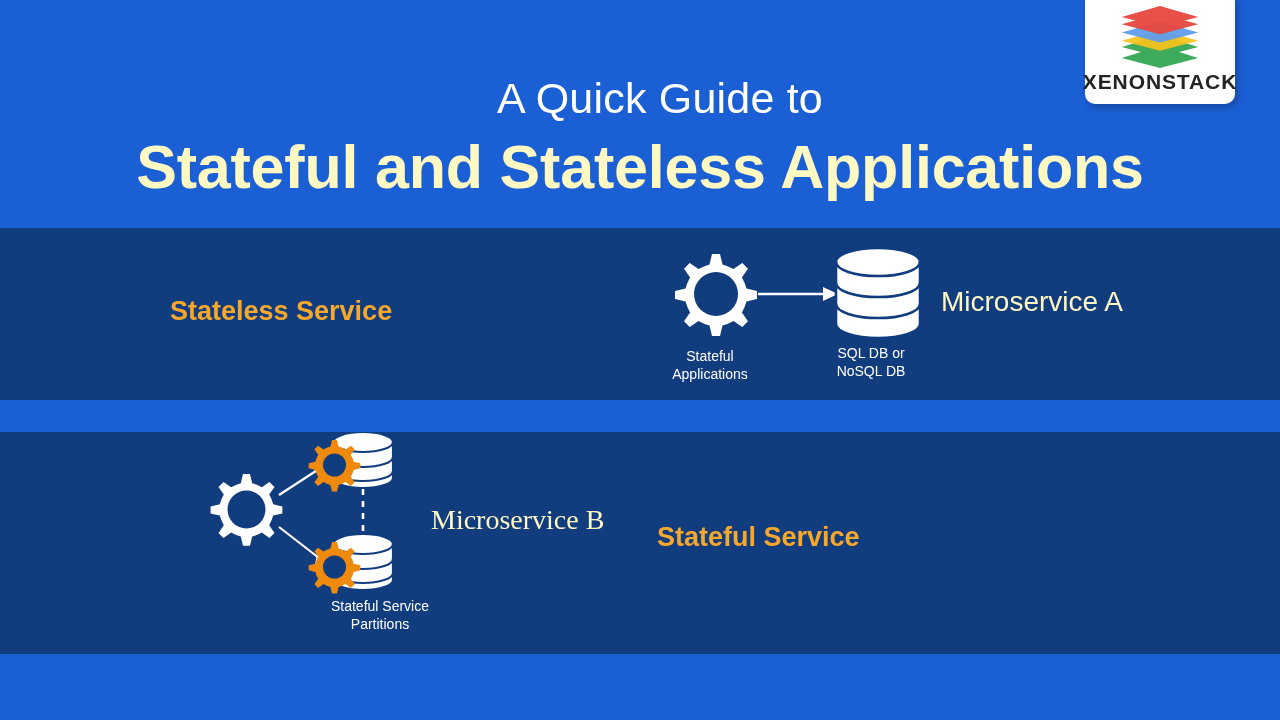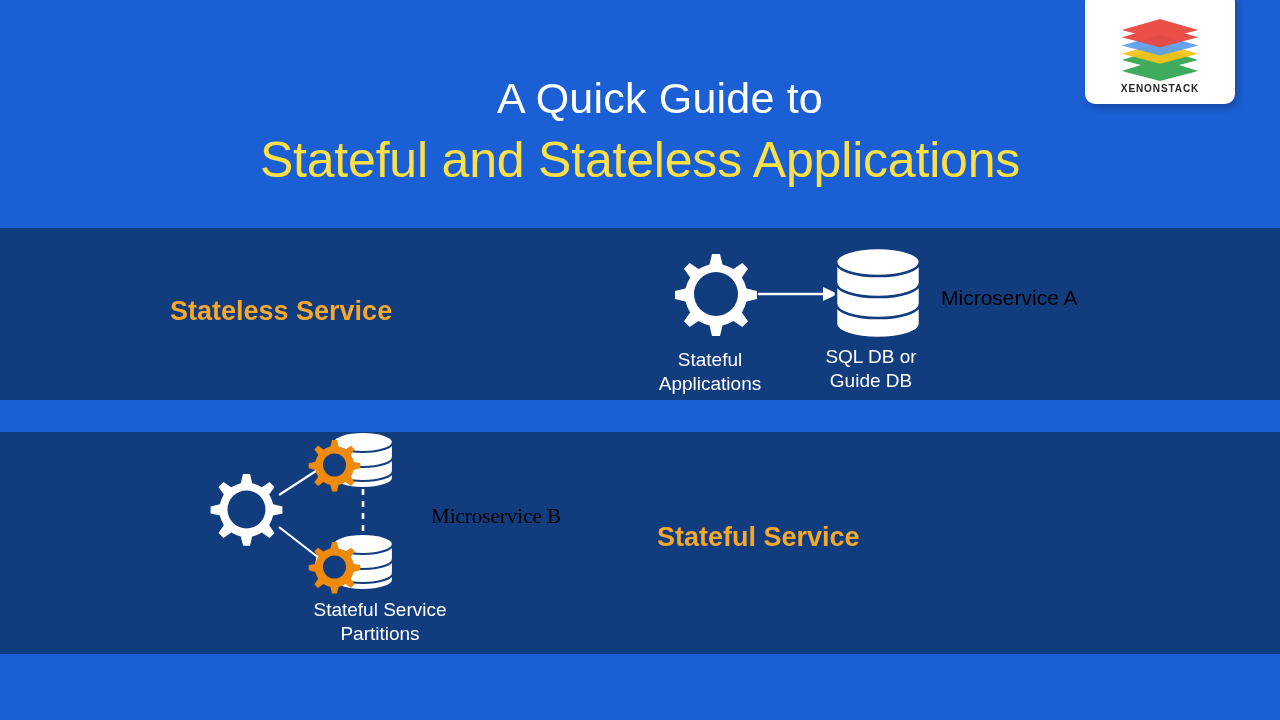--- a/index.html
+++ b/index.html
@@ -38,21 +38,21 @@
     box-shadow: 3px 4px 7px rgba(0,0,0,0.22);
     display: flex;
     flex-direction: column;
     align-items: center;
     justify-content: flex-end;
     padding-bottom: 10px;
     box-sizing: border-box;
   }
   .logo-mark { width: 92px; height: 62px; }
   .logo-word {
-    font-size: 10px;
+    font-size: 21px;
     font-weight: bold;
     letter-spacing: 0.9px;
     color: #242424;
     margin-top: 2px;
   }
 
   
   .title-wrap {
     position: absolute;
     left: 0;
@@ -62,23 +62,23 @@
   }
   .title-line1 {
     font-size: 43px;
     font-weight: 300;
     color: #ffffff;
     line-height: 1.15;
     letter-spacing: 0.2px;
     padding-left: 40px;
   }
   .title-line2 {
-    font-size: 50px;
-    font-weight: normal;
-    color: #fde047;
+    font-size: 61px;
+    font-weight: bold;
+    color: #fef9c3;
     line-height: 1.25;
     letter-spacing: -0.2px;
     margin-top: 6px;
   }
 
   
   .section-heading {
     position: absolute;
     font-size: 27px;
     font-weight: bold;
@@ -90,35 +90,35 @@
 
   
   .diagram { position: absolute; }
   .diagram-top    { left: 640px; top: 238px; width: 300px; height: 160px; }
   .diagram-bottom { left: 185px; top: 432px; width: 260px; height: 215px; }
 
   
   .caption {
     position: absolute;
     color: #ffffff;
-    font-size: 19px;
+    font-size: 14px;
     line-height: 1.28;
     text-align: center;
     white-space: pre-line;
   }
   .cap-stateful-apps { left: 630px; top: 348px; width: 160px; }
   .cap-sqldb         { left: 795px; top: 345px; width: 152px; }
   .cap-gateway       { left: 178px; top: 596px; width: 126px; }
   .cap-partitions    { left: 300px; top: 598px; width: 160px; }
 
   
   .side-label {
     position: absolute;
-    color: #000000;
-    font-size: 21px;
+    color: #fef9c3;
+    font-size: 28px;
     white-space: nowrap;
   }
   .label-micro-a { left: 941px; top: 286px; }
   .label-micro-b { left: 431px; top: 504px; font-family: Liberation Serif, serif; }
 </style>
 </head>
 <body>
 
 <div id="canvas">
 
@@ -190,21 +190,21 @@
         <path d="M196,24 v62 a42,14 0 0 0 84,0 v-62" fill="none" stroke="#113C7E" stroke-width="2.6"></path>
         <path d="M196,45 a42,14 0 0 0 84,0" fill="none" stroke="#113C7E" stroke-width="2.6"></path>
         <path d="M196,66 a42,14 0 0 0 84,0" fill="none" stroke="#113C7E" stroke-width="2.6"></path>
       </g>
     </svg>
   </div>
 
   <div class="caption cap-stateful-apps">Stateful
 Applications</div>
   <div class="caption cap-sqldb">SQL DB or
-Guide DB</div>
+NoSQL DB</div>
   <div class="side-label label-micro-a">Microservice A</div>
 
   <div class="section-heading heading-stateful">Stateful Service</div>
 
   <div class="diagram diagram-bottom">
     <svg width="260" height="215" viewBox="0 0 260 215">
 
       <g>
         <path fill="#ffffff" d="
           M58,42

